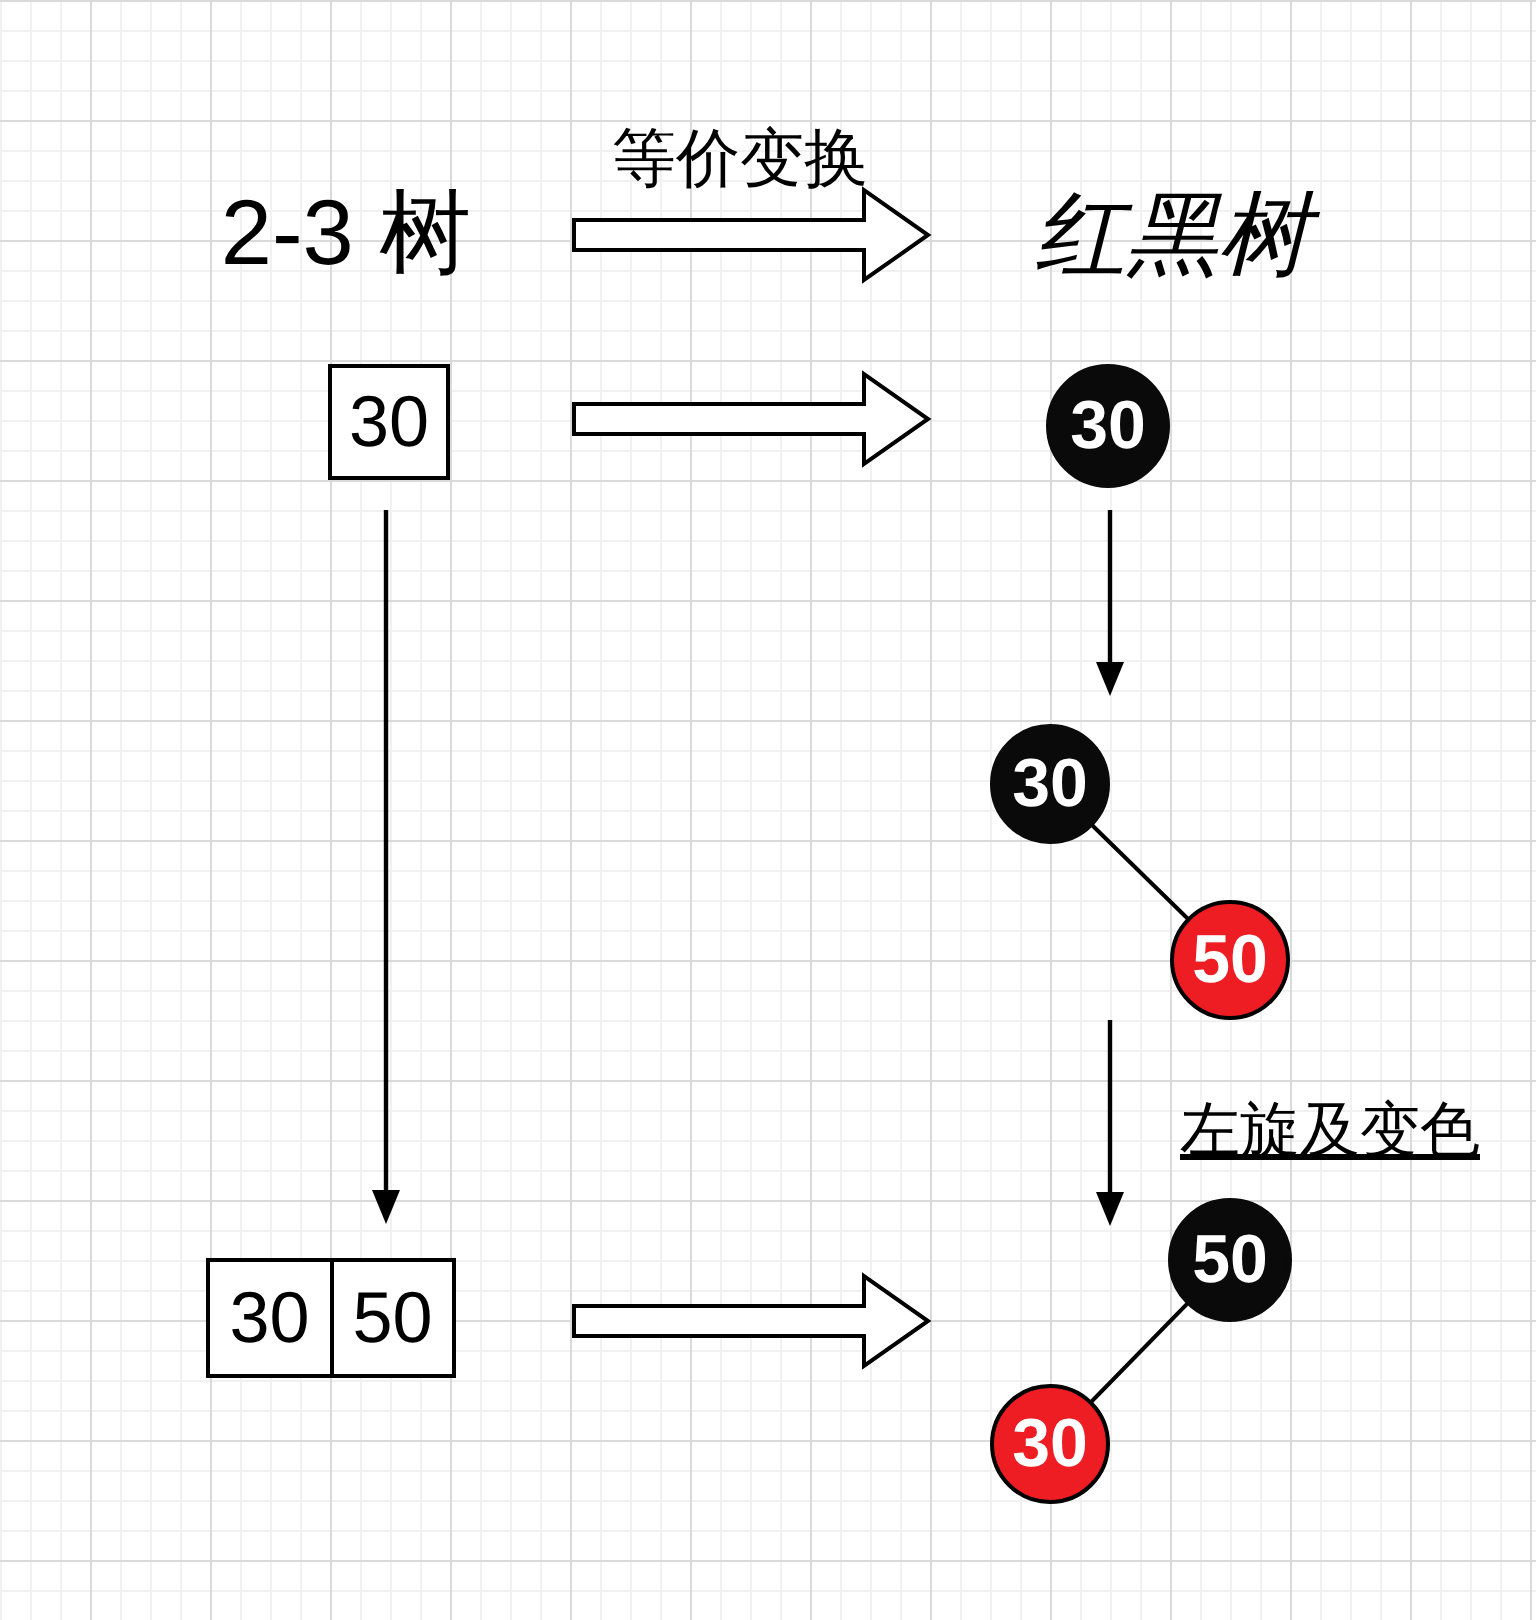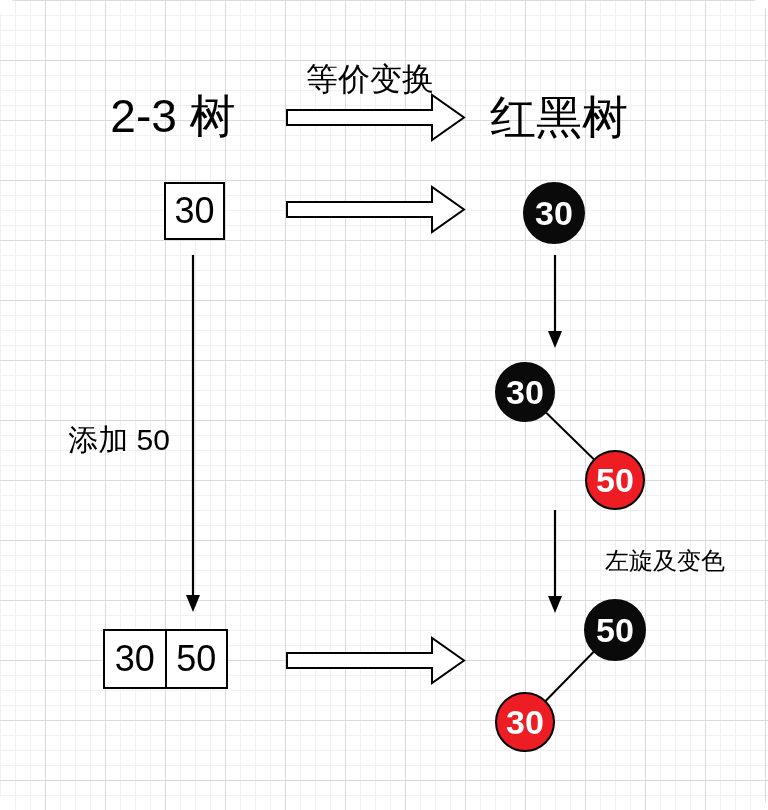--- a/index.html
+++ b/index.html
@@ -22,21 +22,20 @@
     height:810px;
     overflow:hidden;
     background-color:var(--background);
     background-image:
       linear-gradient(to right, var(--grid-major) 1px, transparent 1px),
       linear-gradient(to bottom, var(--grid-major) 1px, transparent 1px),
       linear-gradient(to right, var(--grid-minor) 1px, transparent 1px),
       linear-gradient(to bottom, var(--grid-minor) 1px, transparent 1px);
     background-size:60px 60px,60px 60px,15px 15px,15px 15px;
     background-position:45px 0,0 0,0 0,0 0;
-    border-radius:17px;
   }
   .overlay{
     position:absolute;left:0;top:0;width:768px;height:810px;
   }
   .abs{position:absolute;}
   .title{
     font-size:46px;
     color:#000;
     text-align:center;
     white-space:nowrap;
@@ -112,25 +111,24 @@
       <line x1="555" y1="510" x2="555" y2="599"></line>
       <polygon points="555,613 548,596 562,596"></polygon>
     </g>
     <g class="thin-arrow">
       <line x1="193" y1="255" x2="193" y2="598"></line>
       <polygon points="193,612 186,595 200,595"></polygon>
     </g>
   </svg>
 
   <div class="abs title" style="left:97px;top:90px;width:152px;">2-3 树</div>
-  <div class="abs title" style="left:468px;top:91px;width:182px;">红黑树</div>
+  <div class="abs title" style="left:495px;top:91px;width:182px;font-style:italic;">红黑树</div>
 
   <div class="abs lbl" style="left:288px;top:58px;width:164px;font-size:32px;">等价变换</div>
-  <div class="abs lbl" style="left:62px;top:420px;width:114px;font-size:30px;">添加 50</div>
-  <div class="abs lbl" style="left:583px;top:545px;width:164px;font-size:24px;">左旋及变色</div>
+  <div class="abs lbl" style="left:583px;top:545px;width:164px;font-size:30px;text-decoration:underline;">左旋及变色</div>
 
   <div class="abs keybox" style="left:164px;top:182px;width:61px;height:58px;">
     <div class="cell">30</div>
   </div>
 
   <div class="abs keybox" style="left:103px;top:629px;width:125px;height:60px;">
     <div class="cell">30</div>
     <div class="cell">50</div>
   </div>
 

